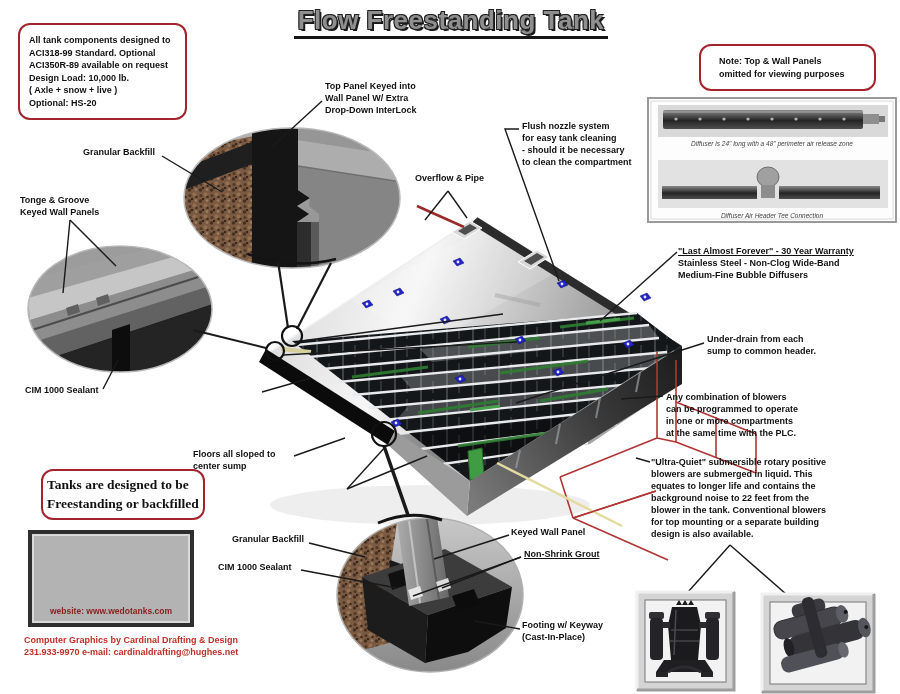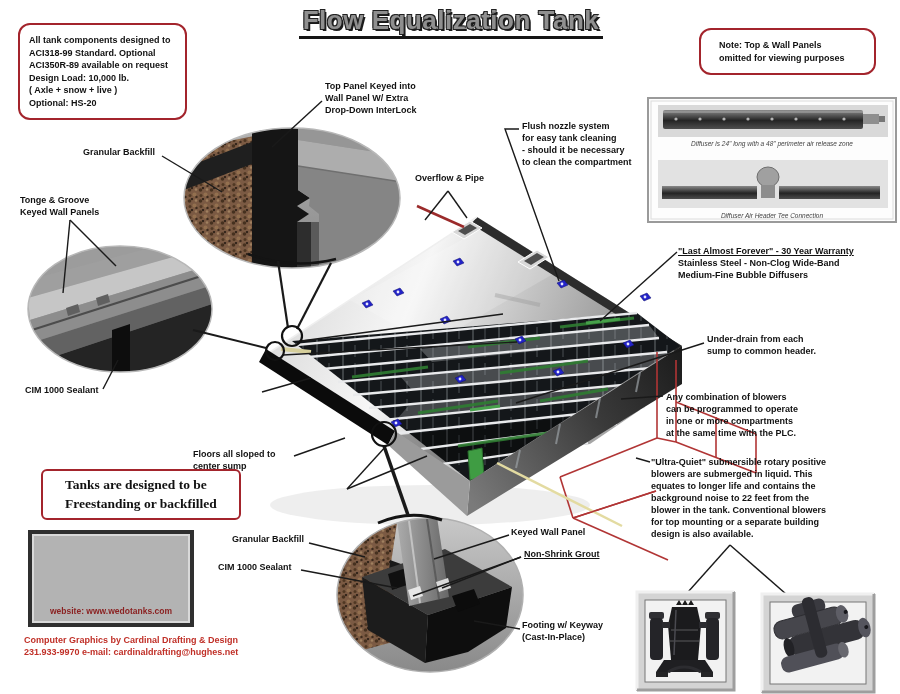--- a/index.html
+++ b/index.html
@@ -11,23 +11,23 @@
        color:#111;white-space:pre-line;}
   .rbox{position:absolute;z-index:2;border:2.5px solid #a3242c;border-radius:12px;
         background:#fff;font:bold 9px/12.5px "Liberation Sans",sans-serif;color:#111;
         padding:9px 9px;white-space:pre-line;}
   #title{position:absolute;left:285px;top:5px;width:332px;text-align:center;z-index:2;}
   #title span{display:inline-block;font:bold 26px/30px "Liberation Sans",sans-serif;
         letter-spacing:.5px;color:#8f8f8f;
         text-shadow:-1px -1px 0 #222,1px -1px 0 #222,-1px 1px 0 #222,2px 2px 0 #1a1a1a;
         border-bottom:3.5px solid #151515;padding:0 4px 1px 4px;}
   #aci-box{left:18px;top:23px;width:147px;}
-  #note-box{left:699px;top:28px;width:146px;padding-left:18px;}
+  #note-box{left:699px;top:44px;width:146px;padding-left:18px;}
   #freestanding-box{left:41px;top:469px;width:152px;
-        font:600 13.5px/18.5px "Liberation Serif",serif;padding:5px 22px;border-radius:6px;}
+        font:600 13.5px/18.5px "Liberation Serif",serif;padding:5px 4px;}
   #lbl-top-panel{left:325px;top:80px;}
   #lbl-granular-top{left:83px;top:146px;}
   #lbl-tonge{left:20px;top:194px;}
   #lbl-cim-left{left:25px;top:384px;}
   #lbl-multi{left:113px;top:385px;}
   #lbl-floors{left:193px;top:448px;}
   #lbl-biosolids{left:215px;top:485px;}
   #lbl-overflow{left:415px;top:172px;}
   #lbl-flush{left:522px;top:120px;}
   #lbl-warranty{left:678px;top:233px;}
@@ -364,21 +364,21 @@
       <ellipse cx="788" cy="640" rx="5" ry="10" fill="#222226"></ellipse>
       <rect x="776" y="648" width="64" height="16" rx="7" fill="#505058"></rect>
       <ellipse cx="840" cy="656" rx="5" ry="8" fill="#68686f"></ellipse>
       <rect x="812" y="596" width="12" height="62" rx="5" fill="#2c2c31"></rect>
       <circle cx="852" cy="620" r="2" fill="#18181c"></circle>
       <circle cx="868" cy="640" r="2" fill="#18181c"></circle>
     </g>
   </g>
 </svg>
 
-<div id="title"><span>Flow Equalization Tank</span></div>
+<div id="title"><span>Flow Freestanding Tank</span></div>
 
 <div class="rbox" id="aci-box">All tank components designed to
 ACI318-99 Standard.  Optional
 ACI350R-89 available on request
 Design Load: 10,000 lb.
 ( Axle + snow + live )
 Optional: HS-20</div>
 <div class="rbox" id="note-box">Note: Top &amp; Wall Panels
 omitted for viewing purposes</div>
 <div class="rbox" id="freestanding-box">Tanks are designed to be

